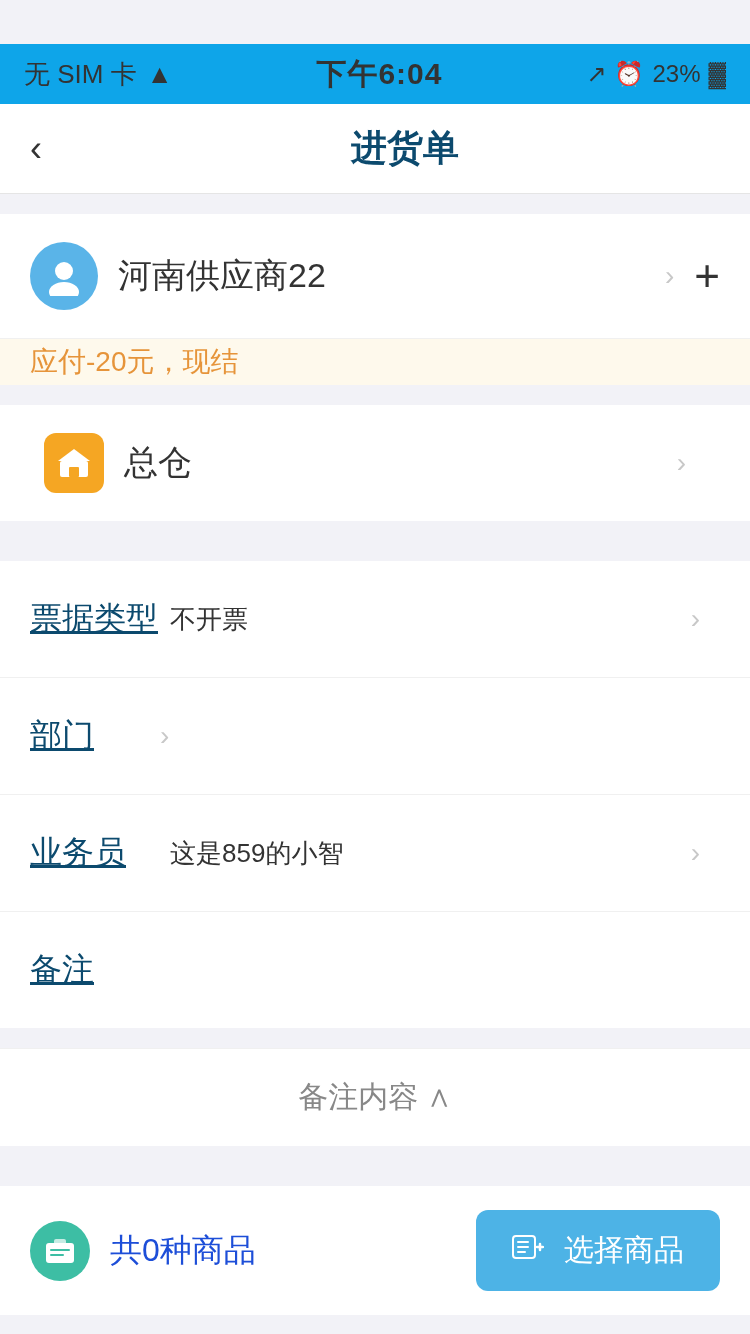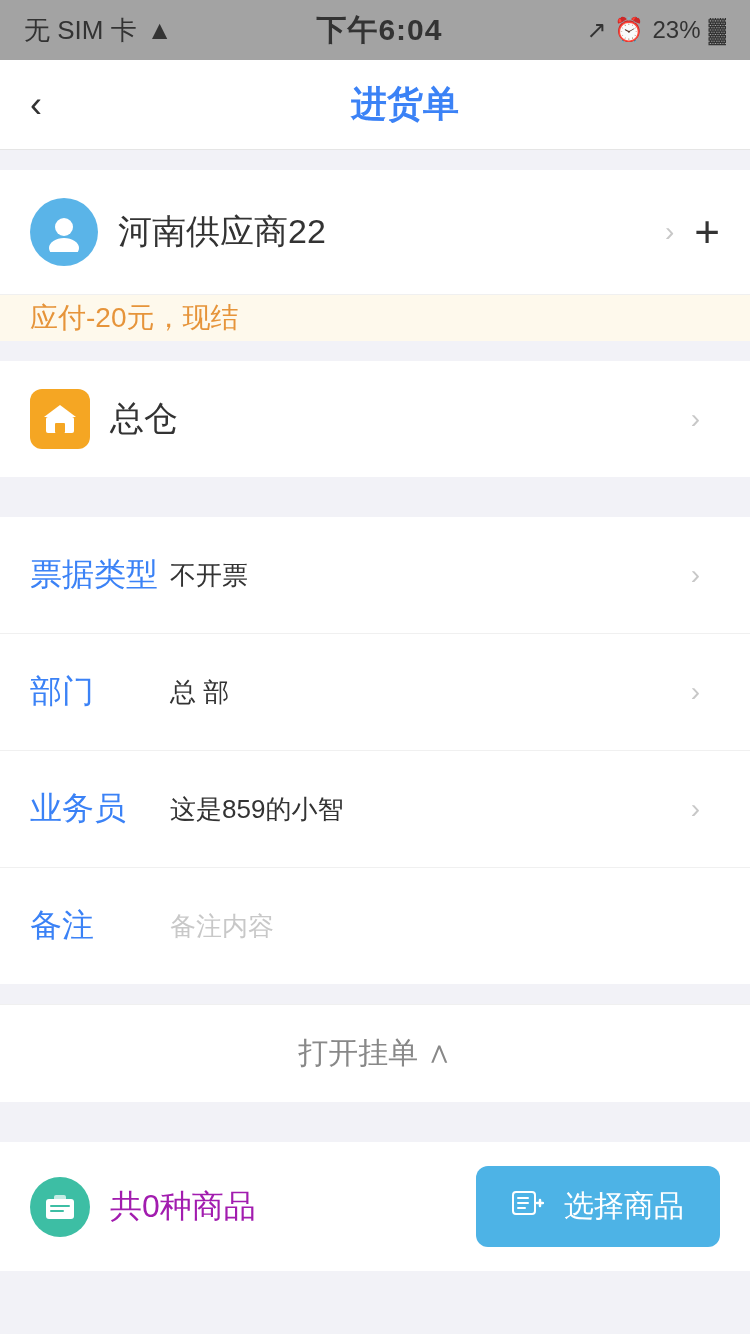--- a/index.html
+++ b/index.html
@@ -10,27 +10,28 @@
       background: #f2f2f7;
       font-family: -apple-system, 'PingFang SC', 'Helvetica Neue', Arial, sans-serif;
       font-size: 32px;
       color: #333;
     }
 
     
     .status-bar {
       width: 750px;
       height: 60px;
-      background: #a3a3a3;
+      background: #0ea5e9;
       display: flex;
       align-items: center;
       justify-content: space-between;
       padding: 0 24px;
       font-size: 26px;
       font-weight: 500;
+      margin-top: 44px;
     }
     .status-left {
       display: flex;
       align-items: center;
       gap: 10px;
     }
     .status-center {
       font-size: 30px;
       font-weight: 600;
       letter-spacing: 1px;
@@ -57,21 +58,21 @@
       font-size: 36px;
       color: #333;
       cursor: pointer;
       width: 60px;
       display: flex;
       align-items: center;
     }
     .nav-title {
       font-size: 36px;
       font-weight: 600;
-      color: #3b82f6;
+      color: #0c4a6e;
       flex: 1;
       text-align: center;
     }
     .nav-action {
       font-size: 30px;
       color: #333;
       font-weight: 500;
       cursor: pointer;
     }
 
@@ -133,21 +134,21 @@
       padding: 4px 30px;
       font-size: 28px;
       color: #e6943a;
     }
 
     
     .warehouse-row {
       background: #fff;
       display: flex;
       align-items: center;
-      padding: 28px 30px;
+      padding: 28px 44px;
       justify-content: space-between;
     }
     .warehouse-icon {
       width: 60px;
       height: 60px;
       border-radius: 12px;
       background: #f5a623;
       display: flex;
       align-items: center;
       justify-content: center;
@@ -170,23 +171,24 @@
       align-items: center;
       padding: 36px 30px;
       border-bottom: 1px solid #f0f0f0;
       min-height: 100px;
     }
     .form-row:last-child {
       border-bottom: none;
     }
     .form-label {
       font-size: 32px;
-      color: #3b82f6;
+      color: #0c4a6e;
       width: 130px;
       flex-shrink: 0;
+      text-decoration: underline;
     }
     .form-value {
       flex: 1;
       font-size: 26px;
       color: #333;
       padding-left: 10px;
     }
     .form-value.placeholder {
       color: #c8c8c8;
     }
@@ -222,21 +224,21 @@
       border-radius: 50%;
       background: #3dbea4;
       display: flex;
       align-items: center;
       justify-content: center;
       flex-shrink: 0;
     }
     .product-count {
       flex: 1;
       font-size: 32px;
-      color: #a21caf;
+      color: #1d4ed8;
     }
     .select-btn {
       background: #4db3e6;
       color: #fff;
       font-size: 30px;
       padding: 20px 36px;
       border-radius: 12px;
       display: flex;
       align-items: center;
       gap: 20px;
@@ -318,39 +320,37 @@
   <div class="form-section">
 
     <div class="form-row">
       <div class="form-label">票据类型</div>
       <div class="form-value">不开票</div>
       <span class="row-arrow">›</span>
     </div>
 
     <div class="form-row">
       <div class="form-label">部门</div>
-      <div class="form-value">总 部</div>
       <span class="row-arrow">›</span>
     </div>
 
     <div class="form-row">
       <div class="form-label">业务员</div>
       <div class="form-value">这是859的小智</div>
       <span class="row-arrow">›</span>
     </div>
 
     <div class="form-row">
       <div class="form-label">备注</div>
-      <div class="form-value placeholder">备注内容</div>
     </div>
 
   </div>
 
   <div class="collapse-row">
-    <span class="collapse-text">打开挂单 ∧</span>
+    <span class="collapse-text">备注内容 ∧</span>
   </div>
 
   <div class="section-gap"></div>
 
   <div class="bottom-bar">
     <div class="product-icon">
       <svg width="36" height="36" viewBox="0 0 36 36" fill="none" xmlns="http://www.w3.org/2000/svg">
         <rect x="4" y="10" width="28" height="20" rx="3" fill="#fff"></rect>
         <rect x="12" y="6" width="12" height="8" rx="2" fill="#fff" opacity="0.7"></rect>
         <rect x="8" y="16" width="20" height="2" rx="1" fill="#3dbea4"></rect>

